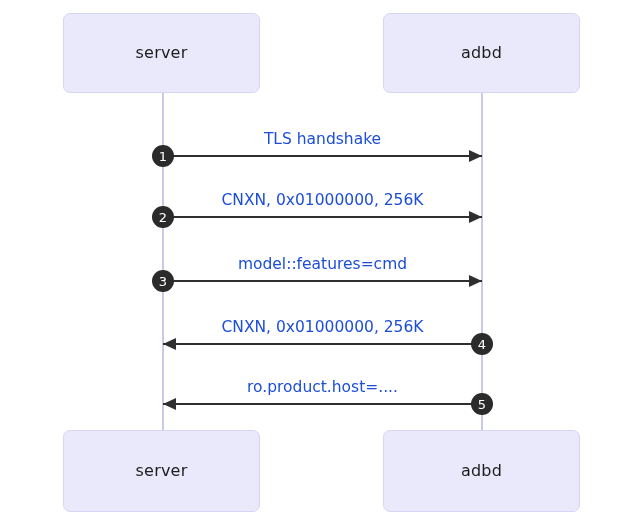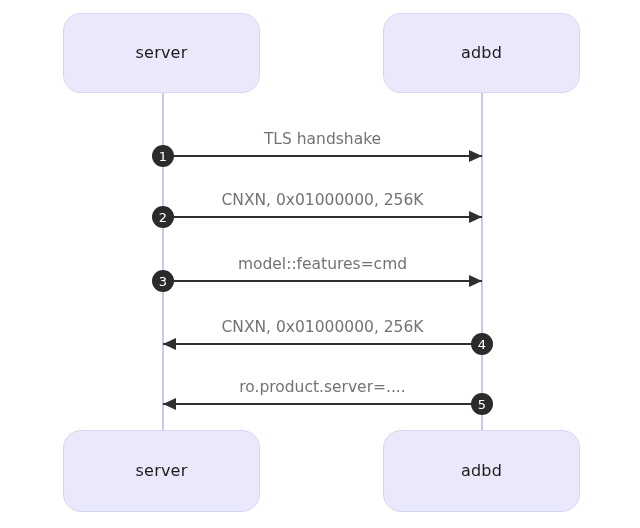--- a/index.html
+++ b/index.html
@@ -15,21 +15,21 @@
     font-family: "DejaVu Sans", sans-serif;
     overflow: hidden;
   }
 
   
   .participant-box {
     position: absolute;
     box-sizing: border-box;
     background: #e9e9fb;
     border: 1px solid #d6d6f2;
-    border-radius: 18px;
+    border-radius: 7px;
     display: flex;
     align-items: center;
     justify-content: center;
   }
   .participant-label {
     font-size: 16px;
     color: #1c1c1c;
     font-family: "DejaVu Sans", sans-serif;
     letter-spacing: 0.2px;
     line-height: 1;
@@ -58,21 +58,21 @@
     width: 319px;
     height: 0;
   }
   .msg-label {
     position: absolute;
     left: 0;
     width: 319px;
     bottom: 9px;
     text-align: center;
     font-size: 15.5px;
-    color: #737373;
+    color: #1d4ed8;
     font-family: "DejaVu Sans", sans-serif;
     white-space: nowrap;
     line-height: 1;
   }
   .msg-arrow {
     position: absolute;
     left: 0;
     top: -1px;
     width: 319px;
     height: 2px;
@@ -156,21 +156,21 @@
 
   <div class="message" style="top:344px;">
     <span class="msg-label">CNXN, 0x01000000, 256K</span>
     <div class="msg-arrow">
       <span class="arrowhead left"></span>
     </div>
     <div class="step-badge at-right">4</div>
   </div>
 
   <div class="message" style="top:404px;">
-    <span class="msg-label">ro.product.server=....</span>
+    <span class="msg-label">ro.product.host=....</span>
     <div class="msg-arrow">
       <span class="arrowhead left"></span>
     </div>
     <div class="step-badge at-right">5</div>
   </div>
 
   <div class="participant-box box-server-bot">
     <span class="participant-label">server</span>
   </div>
 

